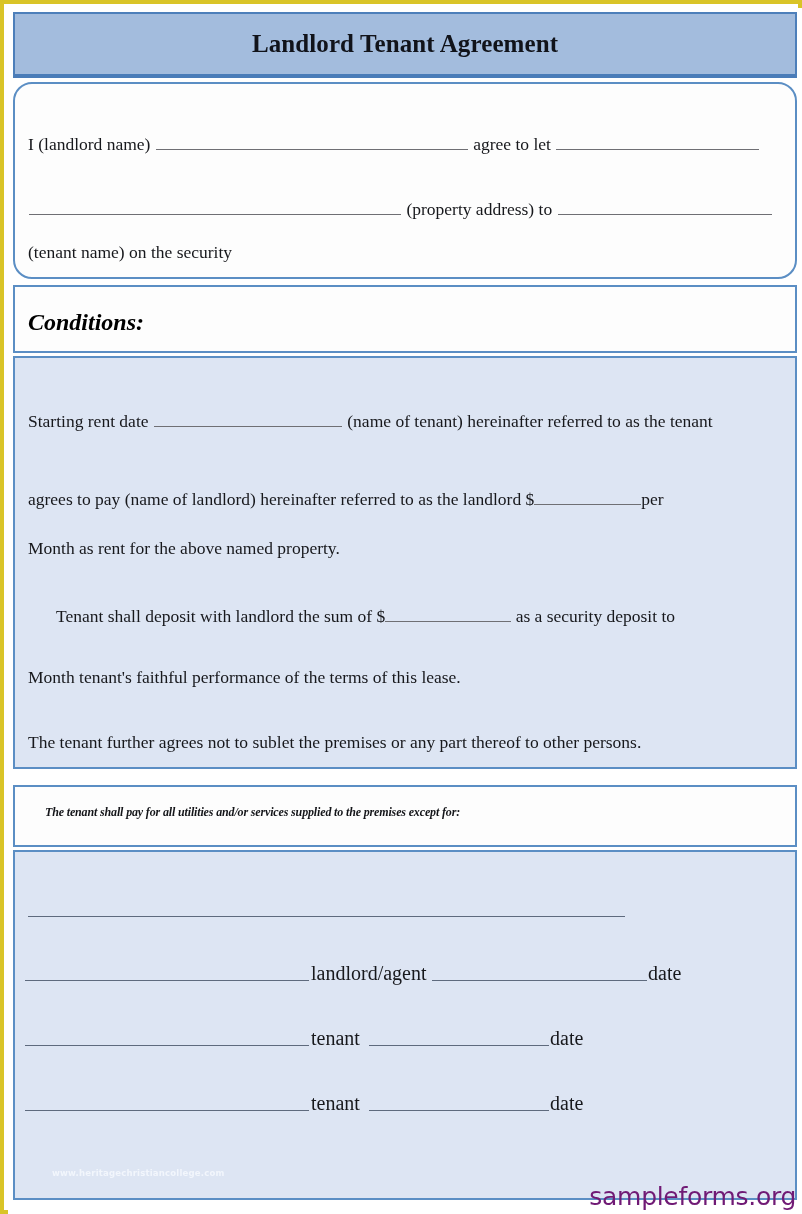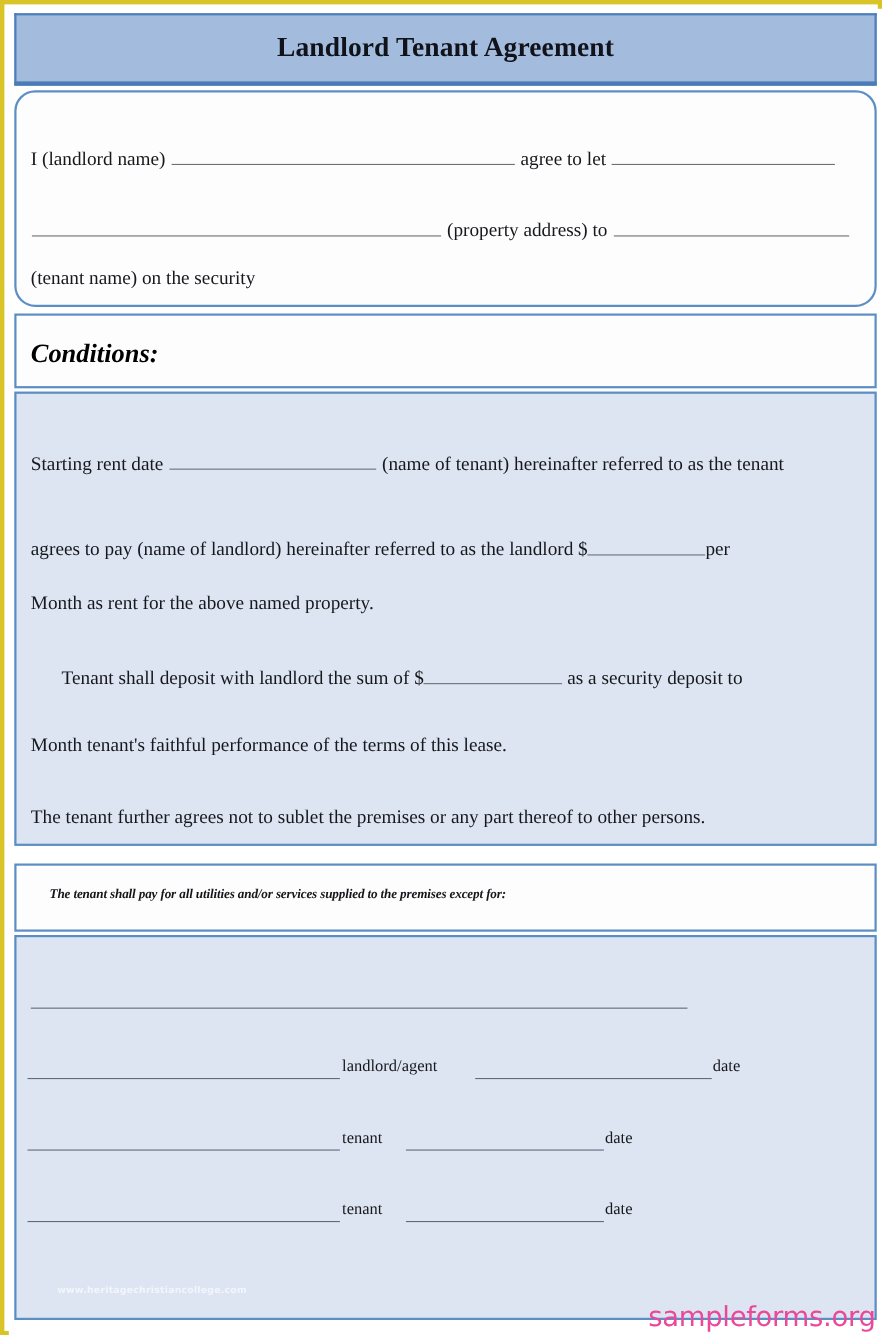--- a/index.html
+++ b/index.html
@@ -145,21 +145,21 @@
   }
 
   .sigline {
     position: absolute;
     border-bottom: 1.7px solid #5e6a7d;
     height: 0;
   }
 
   .siglabel {
     position: absolute;
-    font-size: 15px;
+    font-size: 20px;
     color: #17181c;
     white-space: nowrap;
   }
 
   .watermark {
     position: absolute;
     left: 44px;
     top: 1160px;
     font-size: 8.5px;
     font-weight: bold;
@@ -167,21 +167,21 @@
     color: #f2f6fc;
     font-family: "DejaVu Sans", "Liberation Sans", sans-serif;
     white-space: nowrap;
   }
 
   .brand {
     position: absolute;
     right: 6px;
     top: 1174px;
     font-size: 25px;
-    color: #ec4899;
+    color: #701a75;
     font-family: "DejaVu Sans", "Liberation Sans", sans-serif;
     letter-spacing: -0.3px;
     white-space: nowrap;
   }
 </style>
 </head>
 <body>
 
 <div class="page-frame">
   <div class="page-inner">

